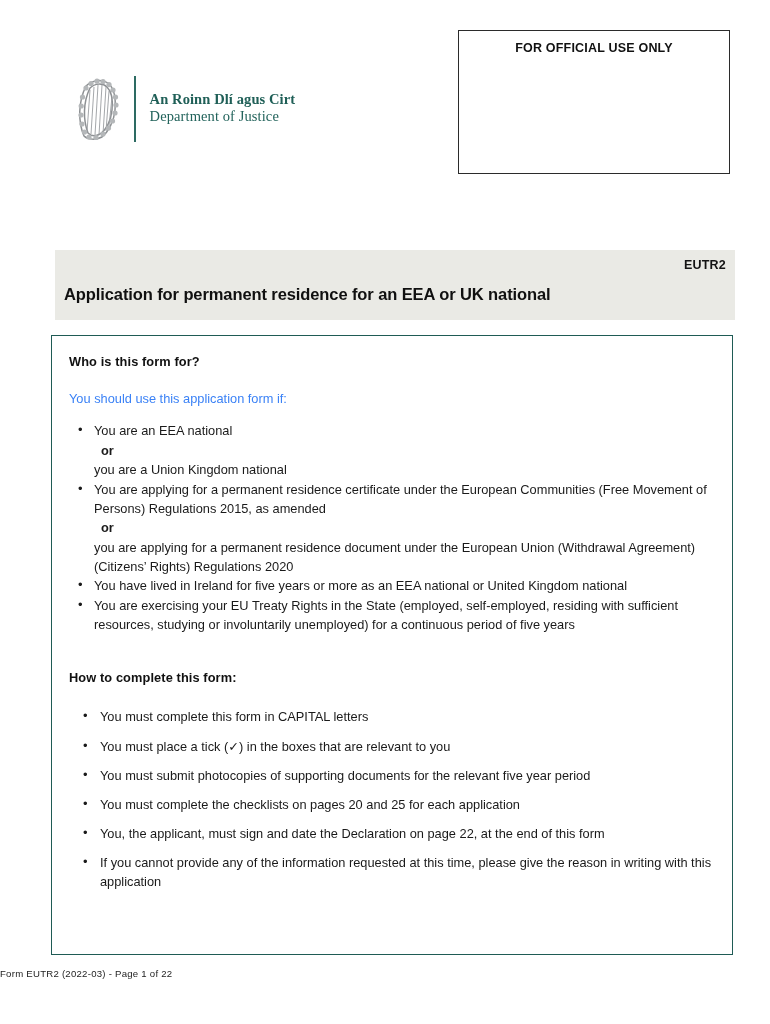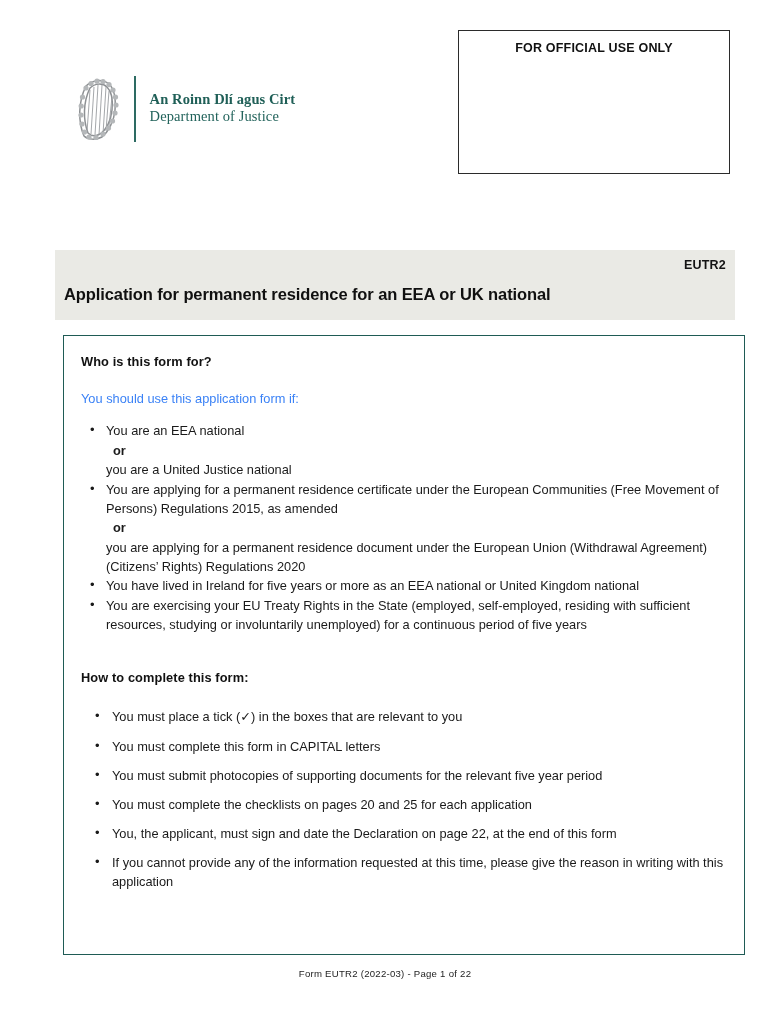--- a/index.html
+++ b/index.html
@@ -117,21 +117,20 @@
   #content-box {
     position: absolute;
     left: 51px;
     top: 335px;
     width: 682px;
     height: 620px;
     border: 1.6px solid #1f5b55;
     box-sizing: border-box;
     background: #ffffff;
     padding: 18px 17px 0 17px;
-    margin-left: 12px;
   }
 
   .section-heading {
     font-size: 12.8px;
     font-weight: bold;
     color: #111111;
     letter-spacing: 0.1px;
   }
 
   .intro-line {
@@ -195,21 +194,20 @@
   #howto-bullets > li::before {
     left: 14px;
   }
 
   
   #page-footer {
     position: absolute;
     left: 0;
     top: 968px;
     width: 770px;
-    text-align: center;
     font-size: 9.6px;
     color: #232323;
     letter-spacing: 0.25px;
   }
 </style>
 </head>
 <body>
 
 <div id="header-area">
 
@@ -270,40 +268,40 @@
 <div id="content-box">
 
   <div class="section-heading">Who is this form for?</div>
 
   <div class="intro-line">You should use this application form if:</div>
 
   <ul class="bullets" id="who-bullets">
     <li>
       <span class="btext">You are an EEA national</span>
       <span class="or-word">or</span>
-      <span class="sub-line">you are a United Justice national</span>
+      <span class="sub-line">you are a Union Kingdom national</span>
     </li>
     <li class="justify">
       <span class="btext">You are applying for a permanent residence certificate under the European Communities (Free Movement of Persons) Regulations 2015, as amended</span>
       <span class="or-word">or</span>
       <span class="sub-line">you are applying for a permanent residence document under the European Union (Withdrawal Agreement) (Citizens’ Rights) Regulations 2020</span>
     </li>
     <li>
       <span class="btext">You have lived in Ireland for five years or more as an EEA national or United Kingdom national</span>
     </li>
     <li class="justify">
       <span class="btext">You are exercising your EU Treaty Rights in the State (employed, self-employed, residing with sufficient resources, studying or involuntarily unemployed) for a continuous period of five years</span>
     </li>
   </ul>
 
   <div class="section-heading" id="howto-heading">How to complete this form:</div>
 
   <ul class="bullets" id="howto-bullets">
+    <li><span>You must complete this form in CAPITAL letters</span></li>
     <li><span>You must place a tick (✓) in the boxes that are relevant to you</span></li>
-    <li><span>You must complete this form in CAPITAL letters</span></li>
     <li><span>You must submit photocopies of supporting documents for the relevant five year period</span></li>
     <li><span>You must complete the checklists on pages 20 and 25 for each application</span></li>
     <li><span>You, the applicant, must sign and date the Declaration on page 22, at the end of this form</span></li>
     <li><span>If you cannot provide any of the information requested at this time, please give the reason in writing with this application</span></li>
   </ul>
 </div>
 
 <div id="page-footer">Form EUTR2 (2022-03) - Page 1 of 22</div>
 
 </body></html>

